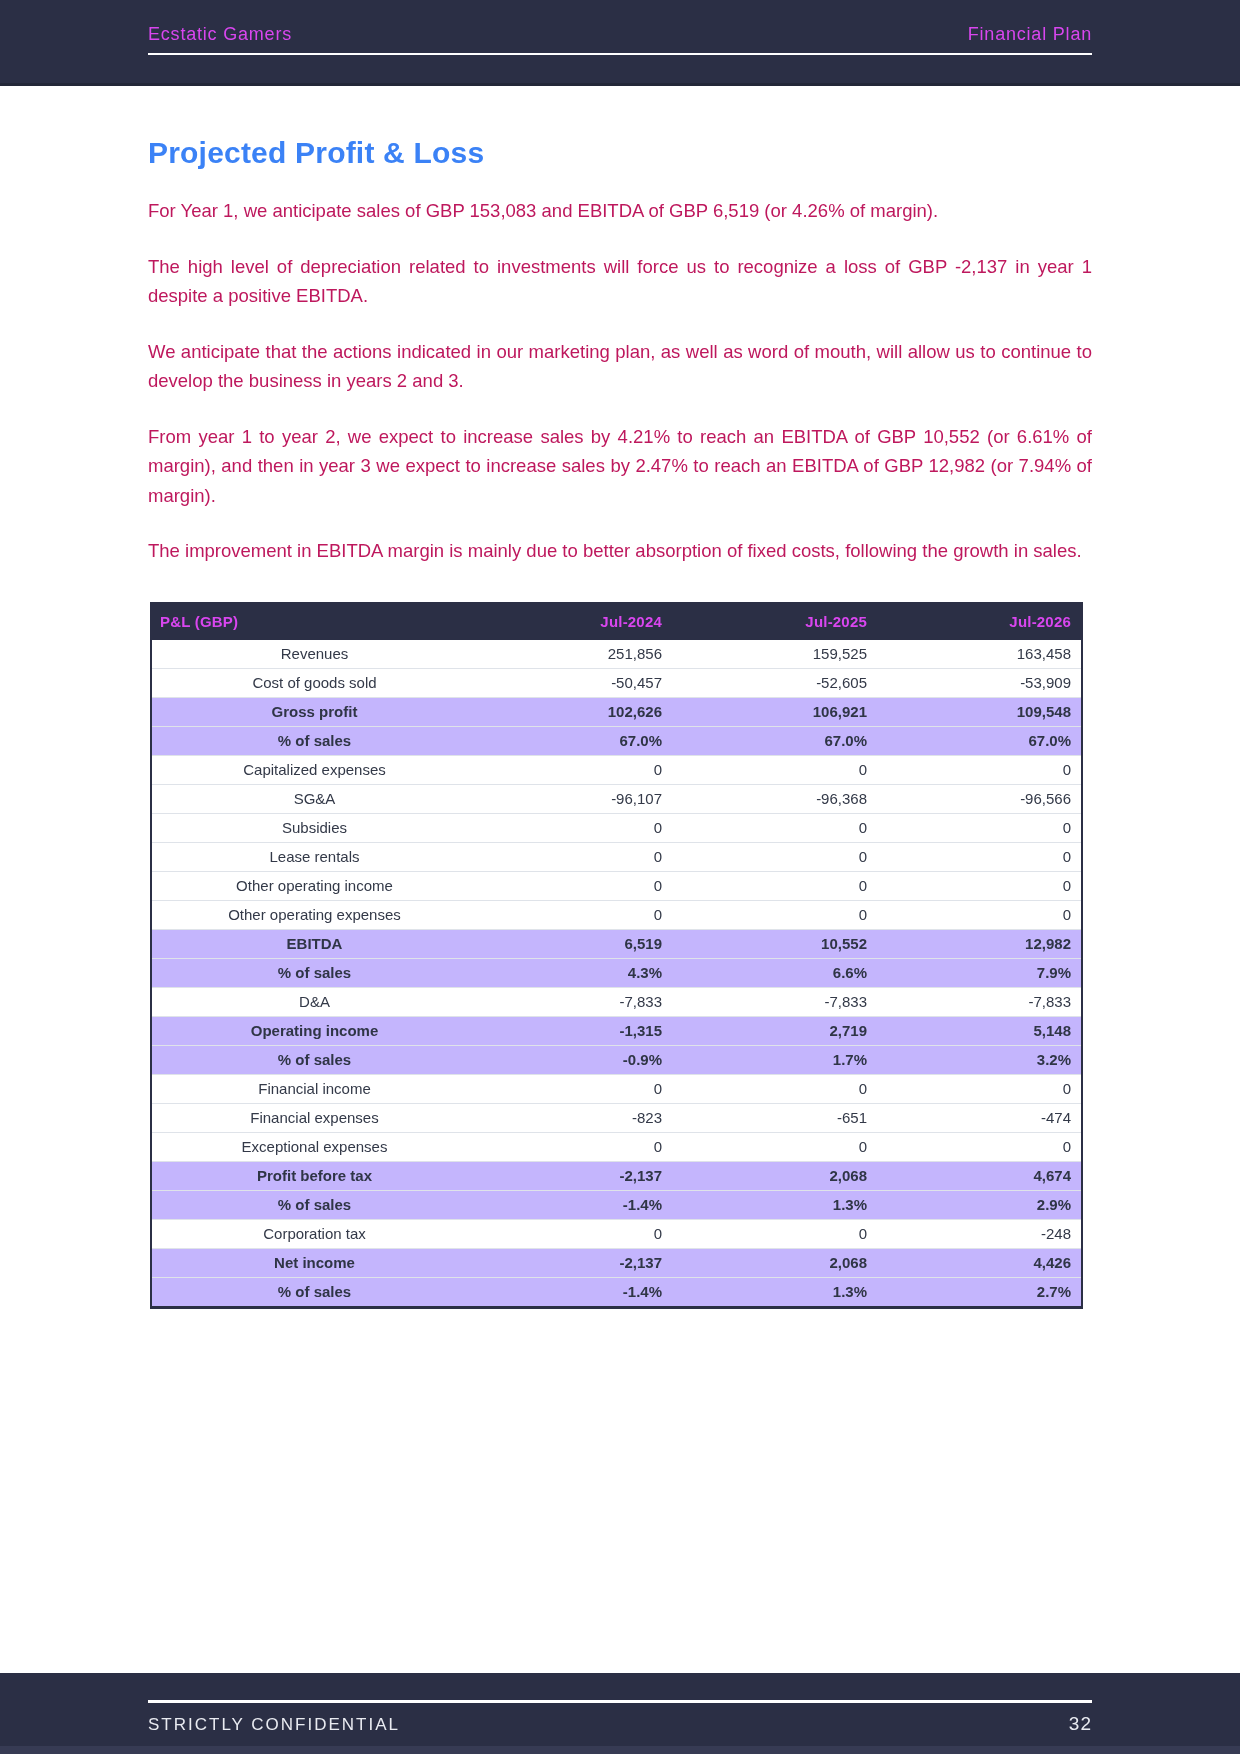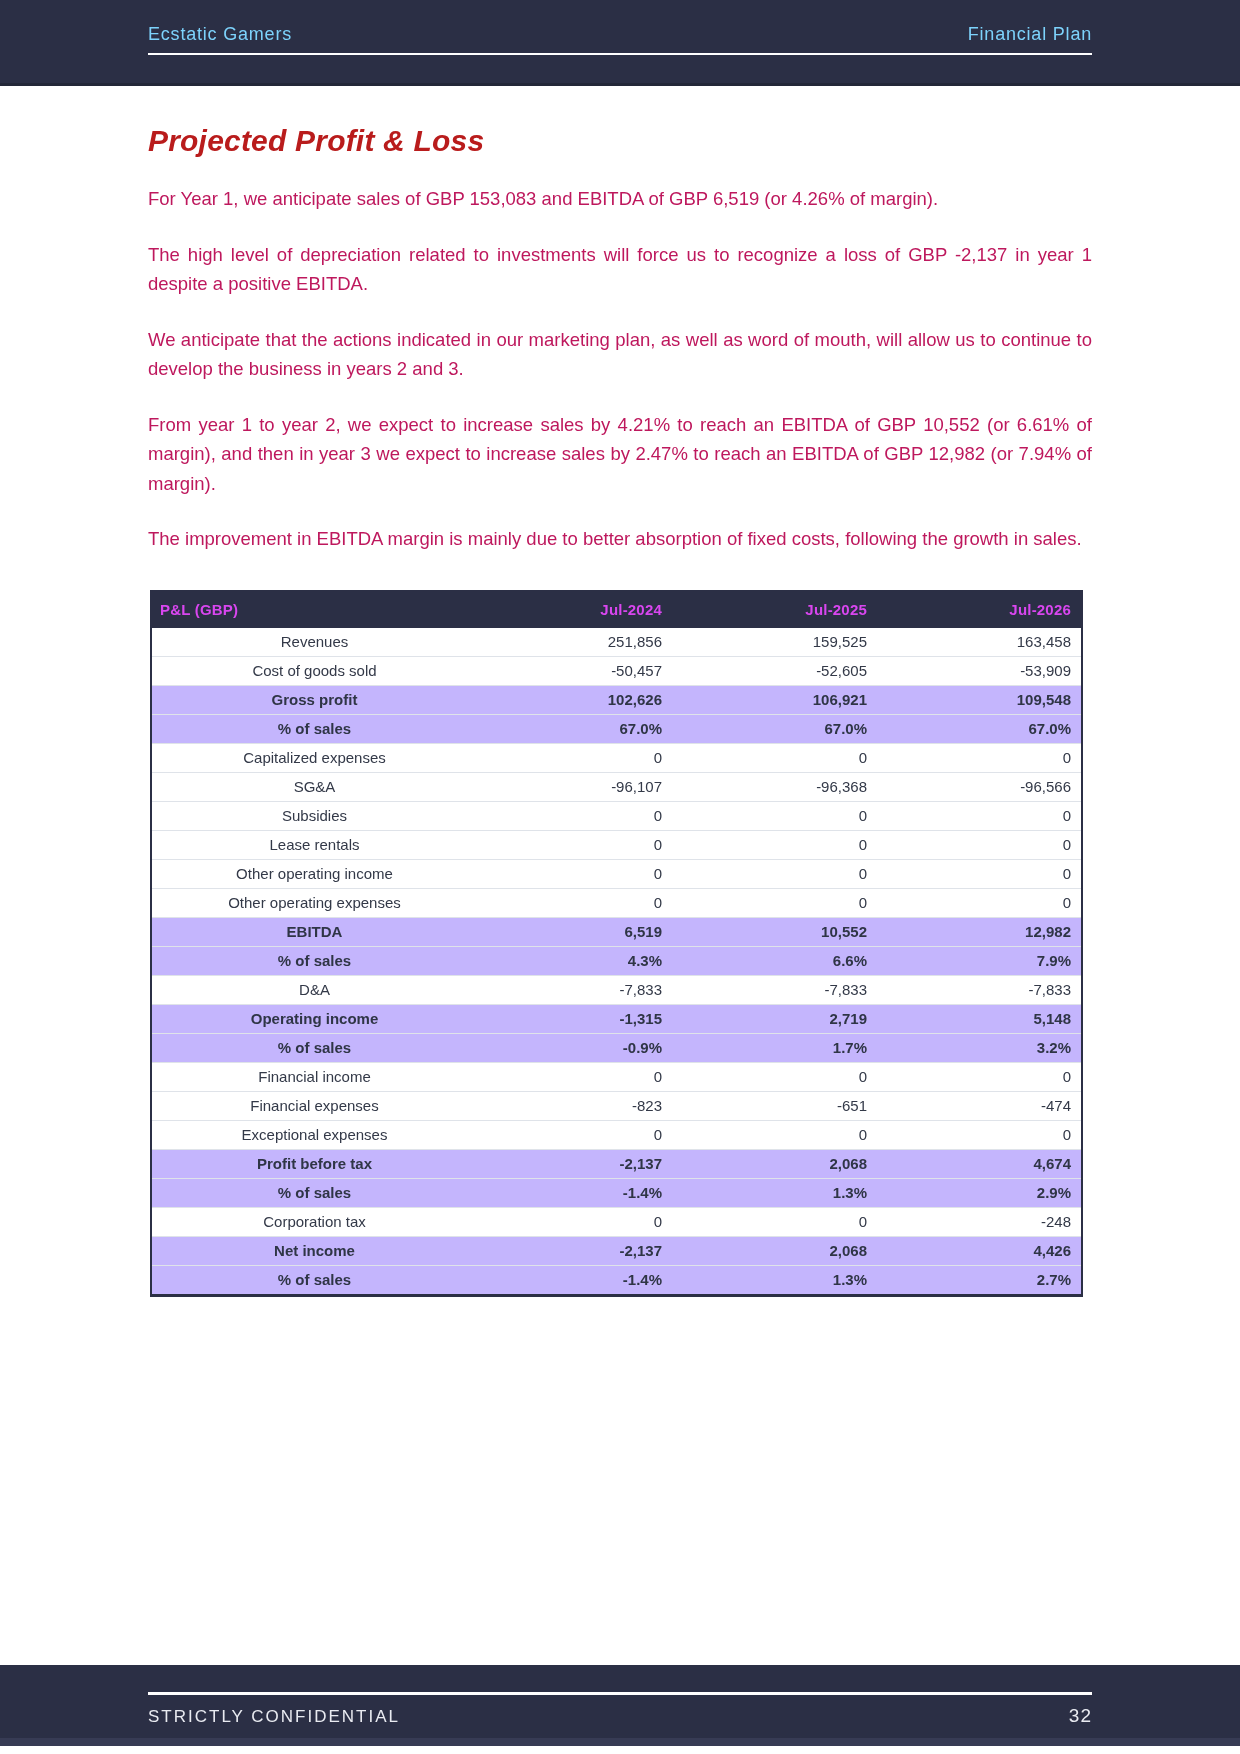--- a/index.html
+++ b/index.html
@@ -27,42 +27,41 @@
   }
   .header-inner {
     position: absolute;
     left: 148px; right: 148px;
     top: 24px;
   }
   .header-row {
     display: flex;
     justify-content: space-between;
     align-items: baseline;
-    color: #7dd3fc;
+    color: #d946ef;
     font-size: 18px;
     letter-spacing: 0.8px;
   }
   .header-rule {
     margin-top: 8px;
     border-bottom: 2px solid #ffffff;
   }
 
   
   .content {
     position: absolute;
     left: 148px; right: 148px;
     top: 89px;
   }
   .page-title {
-    margin-top: 35px;
+    margin-top: 47px;
     font-size: 30px;
     font-weight: 700;
     letter-spacing: 0.2px;
-    color: #b91c1c;
-    font-style: italic;
+    color: #3b82f6;
   }
   .body-text p {
     margin-top: 26px;
     font-size: 18.5px;
     line-height: 29.5px;
     text-align: justify;
     color: #be185d;
   }
 
   
@@ -104,21 +103,21 @@
   table.pl-table tbody td.num { text-align: right; }
   table.pl-table tbody tr.emph td {
     background: #c4b5fd;
     font-weight: 700;
     color: #2f3546;
   }
 
   
   .footer-band {
     position: absolute;
-    left: 0; right: 0; bottom: 8px;
+    left: 0; right: 0; bottom: 0;
     height: 81px;
     background: #2b2f45;
   }
   .footer-band .bottom-strip {
     position: absolute;
     left: 0; right: 0; bottom: 0;
     height: 8px;
     background: #373b54;
   }
   .footer-inner {

